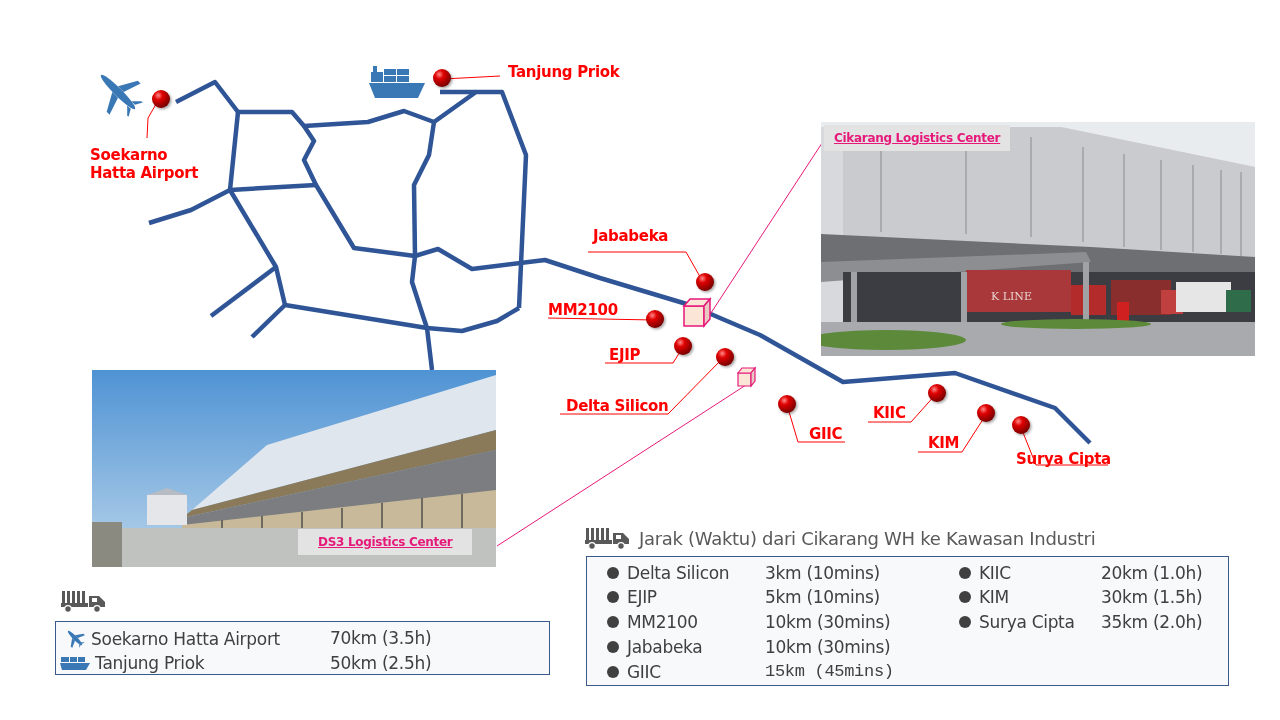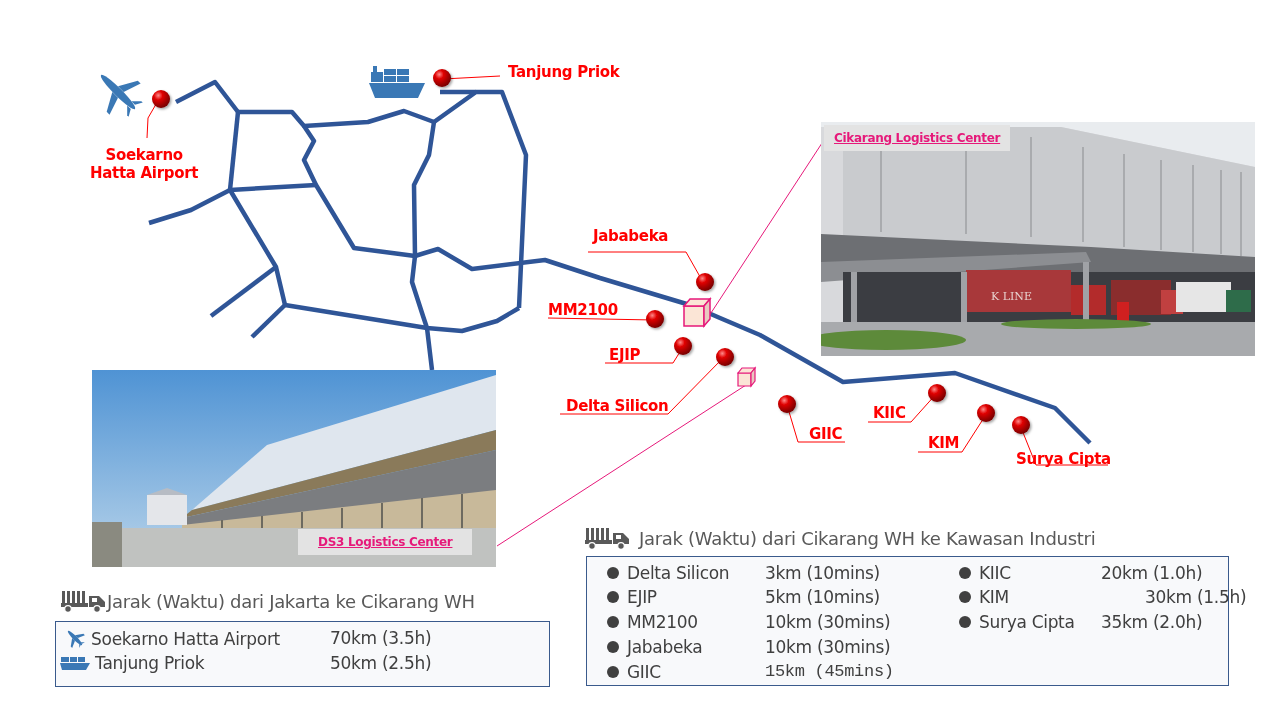--- a/index.html
+++ b/index.html
@@ -136,21 +136,21 @@
     <rect x="373" y="66" width="4" height="7"></rect>
     <rect x="371" y="72" width="12" height="10"></rect>
     <rect x="384" y="69" width="12" height="6"></rect>
     <rect x="384" y="76" width="12" height="6"></rect>
     <rect x="397" y="69" width="12" height="6"></rect>
     <rect x="397" y="76" width="12" height="6"></rect>
     <polygon points="369,83 425,83 418,98 375,98"></polygon>
   </g>
 </svg>
 
-<div class="pin-label" style="left:90px; top:146px;text-align:center;">
+<div class="pin-label" style="left:90px; top:146px;">
   <div>Soekarno</div>
   <div>Hatta Airport</div>
 </div>
 <div class="pin-label" style="left:508px; top:63px;">Tanjung Priok</div>
 <div class="pin-label" style="left:593px; top:227px;">Jababeka</div>
 <div class="pin-label" style="left:548px; top:301px;">MM2100</div>
 <div class="pin-label" style="left:609px; top:346px;">EJIP</div>
 <div class="pin-label" style="left:566px; top:397px;">Delta Silicon</div>
 <div class="pin-label" style="left:809px; top:425px;">GIIC</div>
 <div class="pin-label" style="left:873px; top:404px;">KIIC</div>
@@ -247,23 +247,22 @@
       <rect x="11" y="2" width="3" height="13"></rect>
       <rect x="16" y="2" width="3" height="13"></rect>
       <rect x="21" y="2" width="3" height="13"></rect>
       <rect x="0" y="14" width="27" height="4"></rect>
       <polygon points="28,7 38,7 44,13 44,18 28,18"></polygon>
     </g>
     <rect x="31" y="9" width="5" height="4" fill="#fff"></rect>
     <circle cx="7" cy="20" r="3.3" fill="#595959" stroke="#fff" stroke-width="1.2"></circle>
     <circle cx="36" cy="20" r="3.3" fill="#595959" stroke="#fff" stroke-width="1.2"></circle>
   </svg>
-  <span>Jarak (Waktu) dari Jakarta ke Cikarang WH</span>
-</div>
-<div class="info-box" style="left:55px; top:621px; width:495px; height:66px;">
+</div>
+<div class="info-box" style="left:55px; top:621px; width:495px; height:54px;">
   <div class="row" style="left:8px; top:6px;">
     <svg width="22" height="20" viewBox="0 0 22 20" style="vertical-align:-3px;">
       <g transform="translate(11,10) rotate(-45)" fill="#3a78b5">
         <ellipse cx="0" cy="0" rx="2" ry="10"></ellipse>
         <polygon points="-2,-2 -9,3 -9,5 -2,2"></polygon>
         <polygon points="2,-2 9,3 9,5 2,2"></polygon>
         <polygon points="-1,7 -4,10 -1,9"></polygon>
         <polygon points="1,7 4,10 1,9"></polygon>
       </g>
     </svg>
@@ -315,17 +314,17 @@
   <div class="row" style="left:20px; top:80px;"><span class="bullet"></span><span>Jababeka</span></div>
   <div class="row" style="left:178px; top:80px;">10km (30mins)</div>
 
   <div class="row" style="left:20px; top:105px;"><span class="bullet"></span><span>GIIC</span></div>
   <div class="row" style="left:178px; top:105px;font-family:Liberation Mono, monospace;">15km (45mins)</div>
 
   <div class="row" style="left:372px; top:6px;"><span class="bullet"></span><span>KIIC</span></div>
   <div class="row" style="left:514px; top:6px;">20km (1.0h)</div>
 
   <div class="row" style="left:372px; top:30px;"><span class="bullet"></span><span>KIM</span></div>
-  <div class="row" style="left:514px; top:30px;margin-left:44px;">30km (1.5h)</div>
+  <div class="row" style="left:514px; top:30px;">30km (1.5h)</div>
 
   <div class="row" style="left:372px; top:55px;"><span class="bullet"></span><span>Surya Cipta</span></div>
   <div class="row" style="left:514px; top:55px;text-align:center;">35km (2.0h)</div>
 </div>
 
 </body></html>

